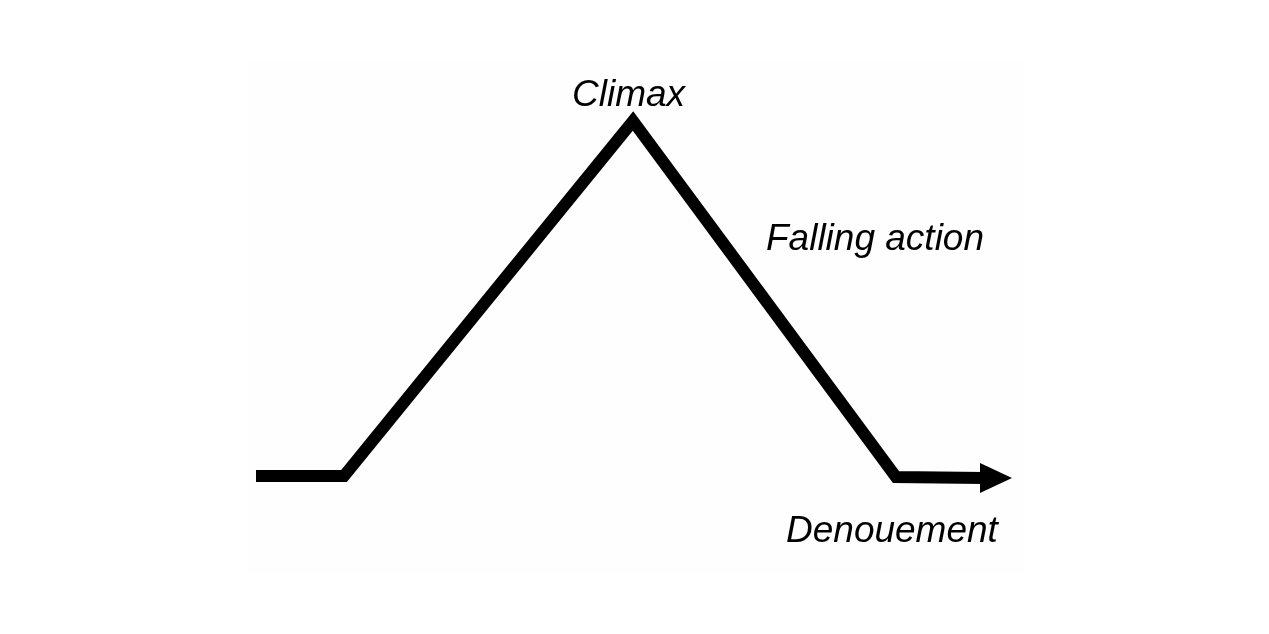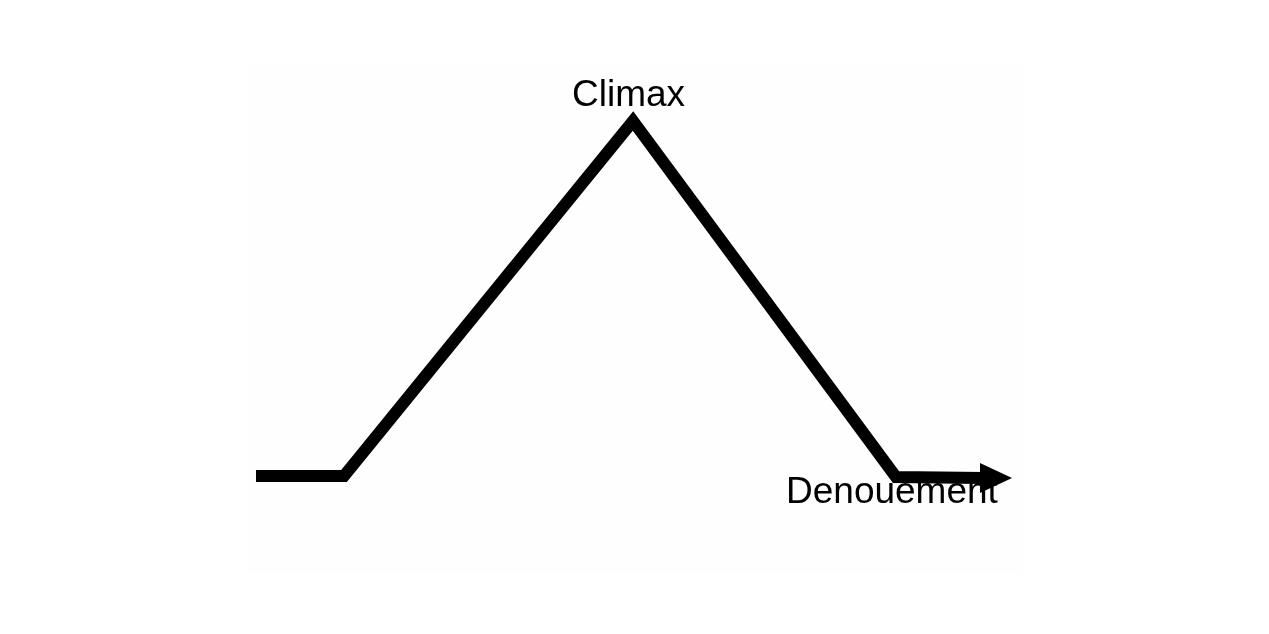--- a/index.html
+++ b/index.html
@@ -12,20 +12,21 @@
     width: 1269px;
     height: 634px;
     overflow: hidden;
     font-family: "Liberation Sans", sans-serif;
   }
   #diagram-root {
     position: relative;
     width: 1043px;
     height: 634px;
     background: #ffffff;
+    font-style: italic;
   }
   #panel {
     position: absolute;
     left: 248px;
     top: 62px;
     width: 775px;
     height: 511px;
     background: #fefefe;
   }
   #plot-svg {
@@ -56,37 +57,38 @@
   #label-falling-action {
     left: 766px;
     top: 219px;
   }
   #label-exposition {
     left: 252px;
     top: 497px;
   }
   #label-denouement {
     left: 786px;
-    top: 472px;
+    top: 511px;
   }
 </style>
 </head>
 <body>
 
 <div id="diagram-root" style="background: rgb(255, 255, 255);">
 
   <div id="panel" style="left: 248px; top: 62px; width: 775px; height: 511px; background: rgb(254, 254, 254);"></div>
 
   <svg id="plot-svg" viewBox="0 0 1269 634" xmlns="http://www.w3.org/2000/svg">
 
     <polyline points="256,476 344,476 633,121 896,477 984,478" fill="none" stroke="#000000" stroke-width="12" stroke-linejoin="miter" stroke-linecap="butt"></polyline>
 
     <polygon points="980,463 980,493 1012,478" fill="#000000"></polygon>
   </svg>
 
   <span class="diagram-label" id="label-climax">Climax</span>
 
 
+  <span class="diagram-label" id="label-falling-action">Falling action</span>
 
 
   <span class="diagram-label" id="label-denouement">Denouement</span>
 
 </div>
 
 </body></html>

